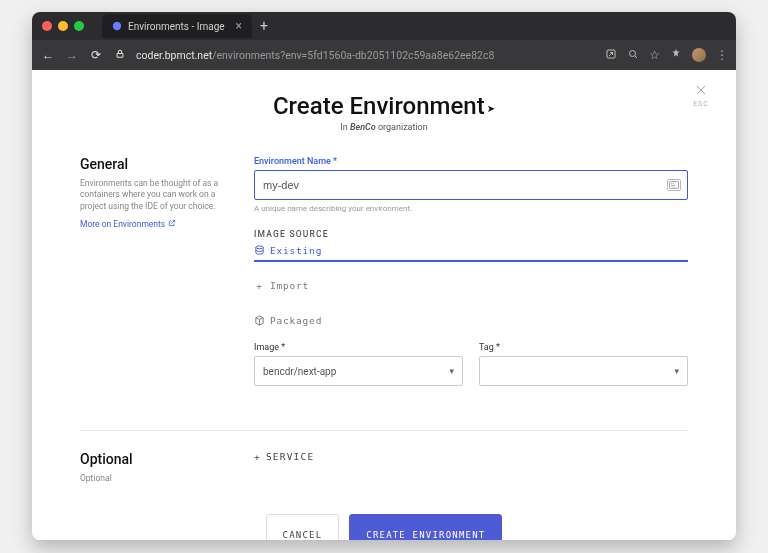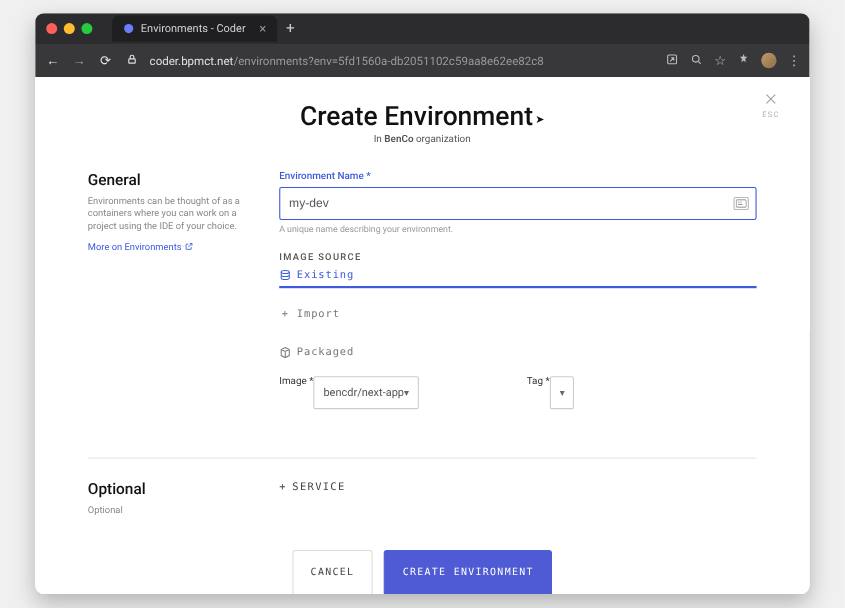--- a/index.html
+++ b/index.html
@@ -81,21 +81,21 @@
     color:#9c9c9c;
     display:flex;
     flex-direction:column;
     align-items:center;
   }
   .close-x svg { width:22px;height:22px;stroke:#9c9c9c;stroke-width:1.4; }
   .esc-label { font-size:7px; letter-spacing:1px; color:#b0b0b0; margin-top:2px; }
   .hero { text-align:center; margin-top:22px; }
   .hero h1 { font-size:24px; font-weight:500; color:#111; }
   .hero .sub { font-size:9px; color:#555; margin-top:2px; }
-  .hero .sub b { font-weight:600; }
+  .hero .sub b { font-weight:600;font-style:italic; }
   .cursor { display:inline-block; font-size:10px; margin-left:2px; transform:translateY(-2px); color:#111;}
   .form-wrap {
     display:flex;
     padding: 24px 48px 16px 48px;
     gap: 24px;
   }
   .side-col { width:150px; flex-shrink:0; }
   .side-title { font-size:14px; color:#111; font-weight:500; margin-bottom:6px; }
   .side-desc { font-size:8.5px; color:#888; line-height:1.35; }
   .side-link { font-size:8.5px; color:#3b5bdb; margin-top:6px; display:inline-flex; gap:3px; align-items:center; }
@@ -121,21 +121,21 @@
     display:flex;align-items:center;justify-content:center;font-size:7px;color:#888;
   }
   .helper { font-size:8px; color:#999; margin-top:4px; }
   .sect-label { font-size:8.5px; letter-spacing:1.2px; color:#555; margin-top:16px; text-transform:uppercase; font-weight:500;}
   .source-tabs { display:flex; gap:18px; margin-top:6px; font-size:9.5px; font-family: "SFMono-Regular", Menlo, monospace; flex-direction: column; }
   .src-tab { display:flex; gap:5px; align-items:center; color:#777; padding-bottom:6px; position:relative; letter-spacing:0.8px;}
   .src-tab.active { color:#3b5bdb; }
   .src-tab.active::after { content:""; position:absolute; left:0; right:0; bottom:0; height:2px; background:#3b5bdb; }
   .src-tab .ic { width:11px; height:11px; display:flex;align-items:center;justify-content:center; }
   .img-row { display:flex; gap:16px; margin-top:10px; }
-  .sel-col { flex:1; display:flex; flex-direction:row; }
+  .sel-col { flex:1; display:flex; flex-direction:column; }
   .sel-label { font-size:9px; color:#333; margin-bottom:4px; }
   .sel-box {
     height:30px;
     border:1px solid #ccc;
     border-radius:2px;
     display:flex;
     align-items:center;
     padding:0 8px;
     font-size:10px;
     color:#555;
@@ -176,21 +176,21 @@
       <div class="tl red"></div>
       <div class="tl yellow"></div>
       <div class="tl green"></div>
     </div>
     <div class="tab">
       <span class="tab-favicon">
         <svg viewBox="0 0 24 24" width="10" height="10" fill="#6b7cff">
             <circle cx="12" cy="12" r="10"></circle>
           </svg>
       </span>
-      <span>Environments - Coder</span>
+      <span>Environments - Image</span>
       <span class="tab-close">×</span>
     </div>
     <div class="new-tab">+</div>
   </div>
 
   <div class="addr-bar">
     <span class="nav-btn active">←</span>
     <span class="nav-btn">→</span>
     <span class="nav-btn active">⟳</span>
     <span class="nav-btn active">

